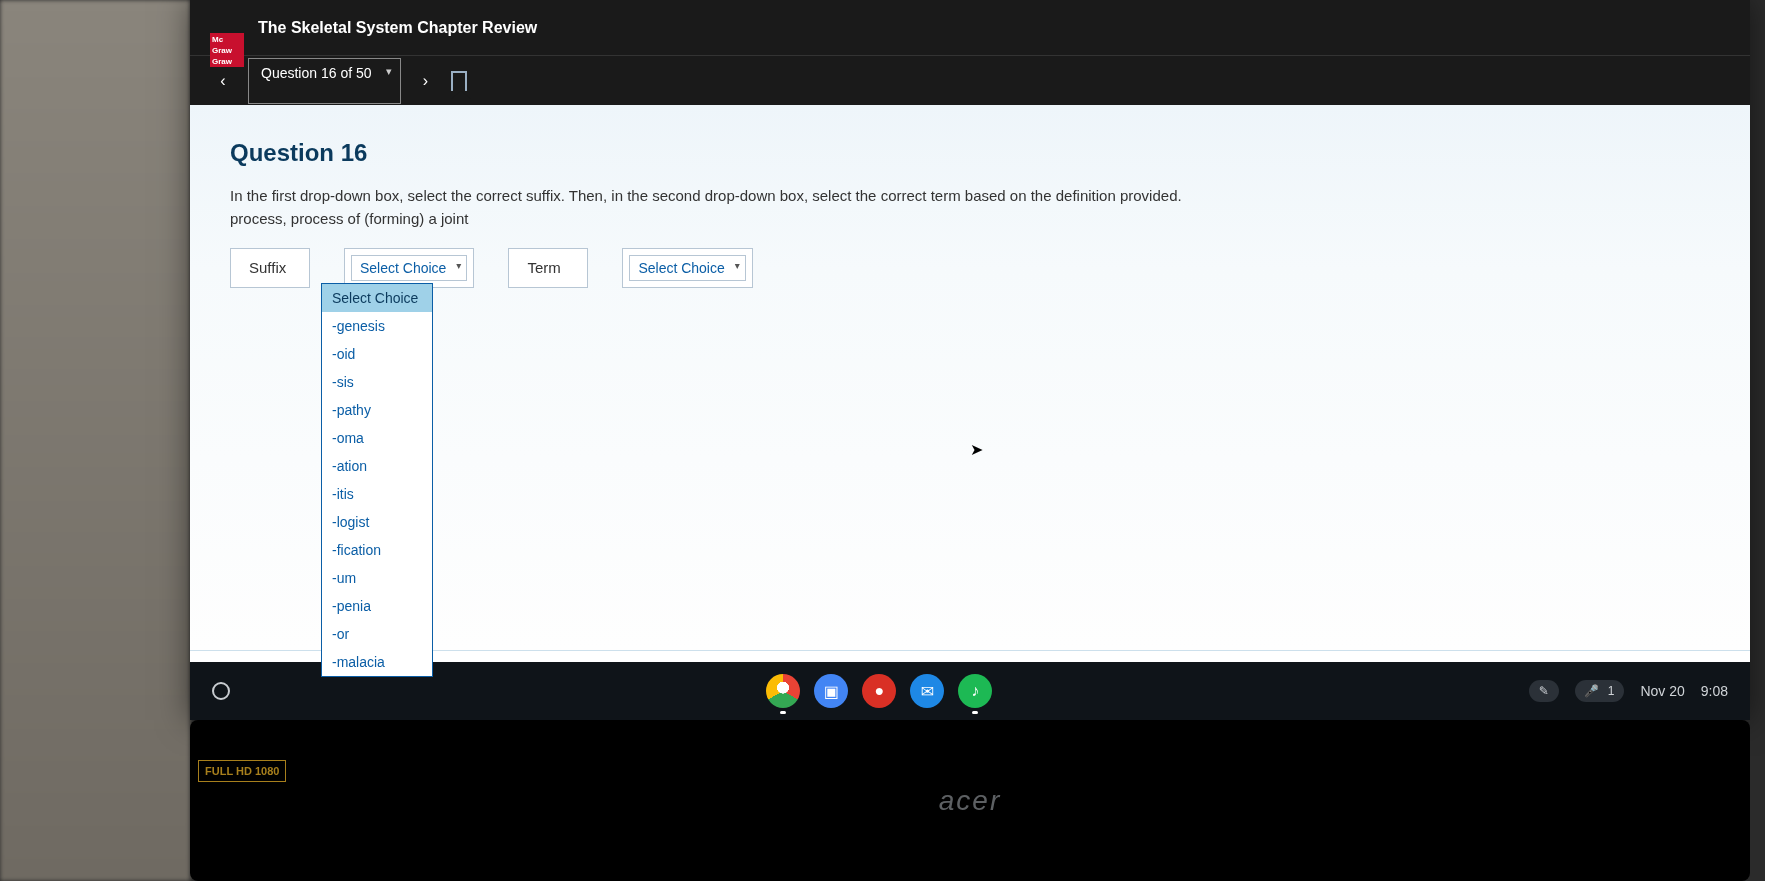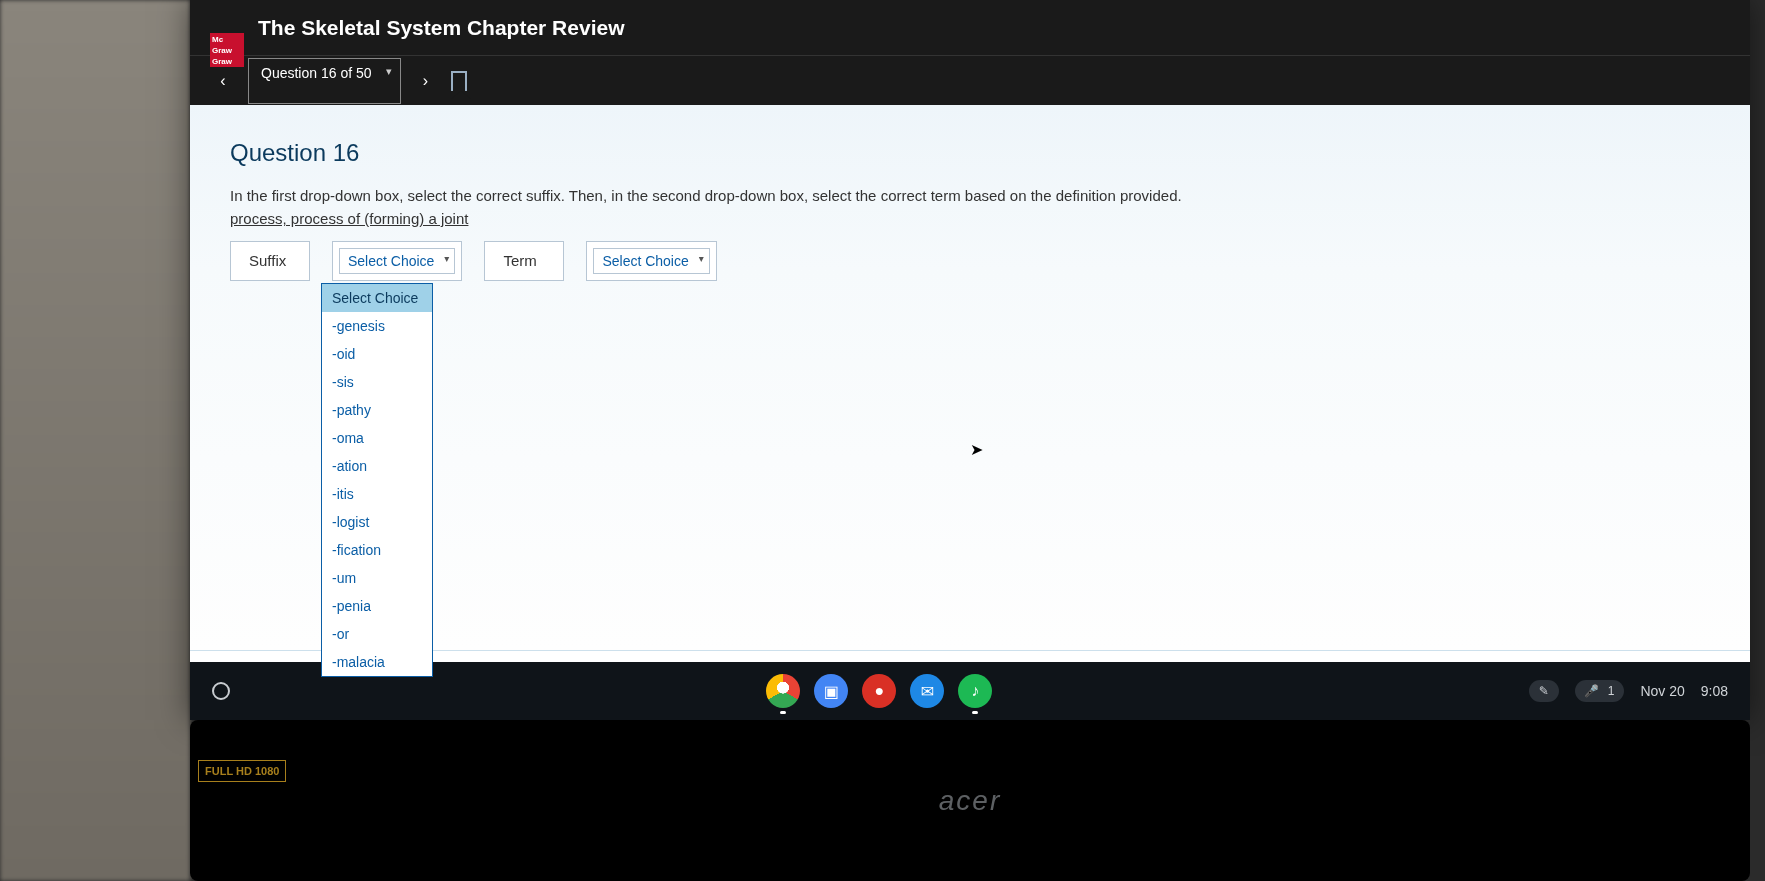--- a/index.html
+++ b/index.html
@@ -37,21 +37,21 @@
     color: #fff;
     font-size: 8px;
     font-weight: bold;
     line-height: 11px;
     padding: 1px 2px;
     display: flex;
     flex-direction: column;
     justify-content: center;
     margin-top: 45px;
   }
-  .top-title { font-size: 21px; font-weight: bold; }
+  .top-title { font-size: 16px; font-weight: bold; }
   .nav-bar {
     background: #1a1a1a;
     color: #fff;
     height: 50px;
     display: flex;
     align-items: center;
     padding: 0 20px;
     gap: 12px;
     border-top: 1px solid #333;
   }
@@ -95,37 +95,36 @@
   .content {
     background: linear-gradient(180deg, #eef5fa 0%, #f6fafc 30%, #fefefe 100%);
     padding: 34px 40px 0 40px;
     height: calc(100% - 105px - 70px);
     position: relative;
     overflow: visible;
   }
   .q-title {
     font-size: 24px;
     color: #0b3a5d;
-    font-weight: 400;
+    font-weight: 700;
     margin-bottom: 20px;
   }
   .instructions {
     font-size: 15px;
     color: #333;
     margin-bottom: 6px;
   }
   .definition {
     font-size: 15px;
     color: #333;
-    margin-bottom: 14px;
-    text-decoration: underline;
+    margin-bottom: 21px;
   }
   .row {
     display: flex;
-    gap: 22px;
+    gap: 34px;
     align-items: stretch;
   }
   .cell {
     border: 1px solid #b7c6d4;
     padding: 10px 18px;
     font-size: 15px;
     color: #333;
     background: #fff;
   }
   .label-cell { min-width: 80px; }

